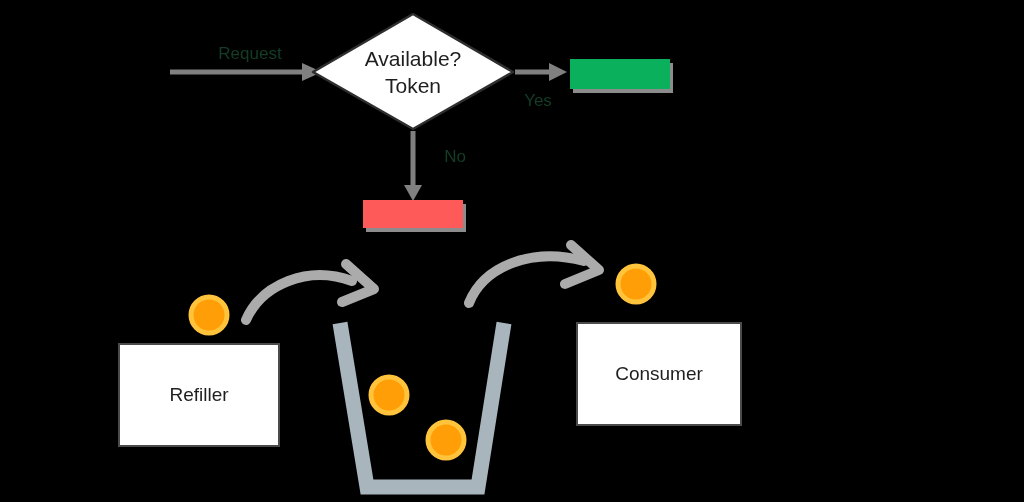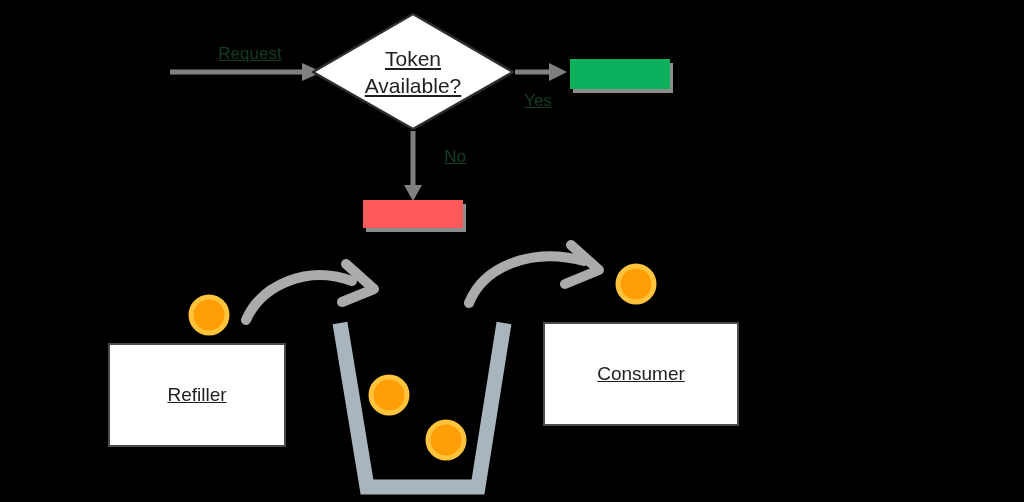--- a/index.html
+++ b/index.html
@@ -52,21 +52,20 @@
   }
   .coin {
     fill: var(--color-coin, #ff9e06);
     stroke: var(--color-coin-ring, #ffc43b);
     stroke-width: 5;
   }
   
   .overlay {
     position: absolute;
     box-sizing: border-box;
-    text-decoration: underline;
   }
   .decision-text {
     left: 313px;
     top: 45px;
     width: 200px;
     text-align: center;
     font-size: 21px;
     line-height: 27px;
     color: var(--color-text, #1f1f1f);
   }
@@ -91,22 +90,22 @@
   }
   .actor-box {
     background: var(--color-node-fill, #ffffff);
     border: 2px solid var(--color-box-border, #4b4b4b);
     display: flex;
     align-items: center;
     justify-content: center;
     font-size: 19px;
     color: var(--color-text, #1f1f1f);
   }
-  .actor-box.refiller { left: 108px; top: 343px; width: 178px; height: 104px; }
-  .actor-box.consumer { left: 543px; top: 322px; width: 196px; height: 104px; }
+  .actor-box.refiller { left: 118px; top: 343px; width: 162px; height: 104px; }
+  .actor-box.consumer { left: 576px; top: 322px; width: 166px; height: 104px; }
 </style>
 </head>
 <body>
 
 <div id="stage">
 
   <svg id="diagram-svg" width="1024" height="502" viewBox="0 0 1024 502">
 
     <g>
       <line class="flow-line" x1="170" y1="72" x2="303" y2="72"></line>
@@ -137,22 +136,22 @@
 
     <path class="bucket" d="M 340,323 L 367,487 L 478,487 L 504,323"></path>
 
     <circle class="coin" cx="209" cy="315" r="18"></circle>
     <circle class="coin" cx="389" cy="395" r="18"></circle>
     <circle class="coin" cx="446" cy="440" r="18"></circle>
     <circle class="coin" cx="636" cy="284" r="18"></circle>
   </svg>
 
   <div class="overlay decision-text">
+    <div>Available?</div>
     <div>Token</div>
-    <div>Available?</div>
   </div>
 
   <div class="overlay edge-label request">Request</div>
   <div class="overlay edge-label yes">Yes</div>
   <div class="overlay edge-label no">No</div>
 
   <div class="overlay outcome-box accept"></div>
   <div class="overlay outcome-box reject"></div>
 
   <div class="overlay actor-box refiller">

